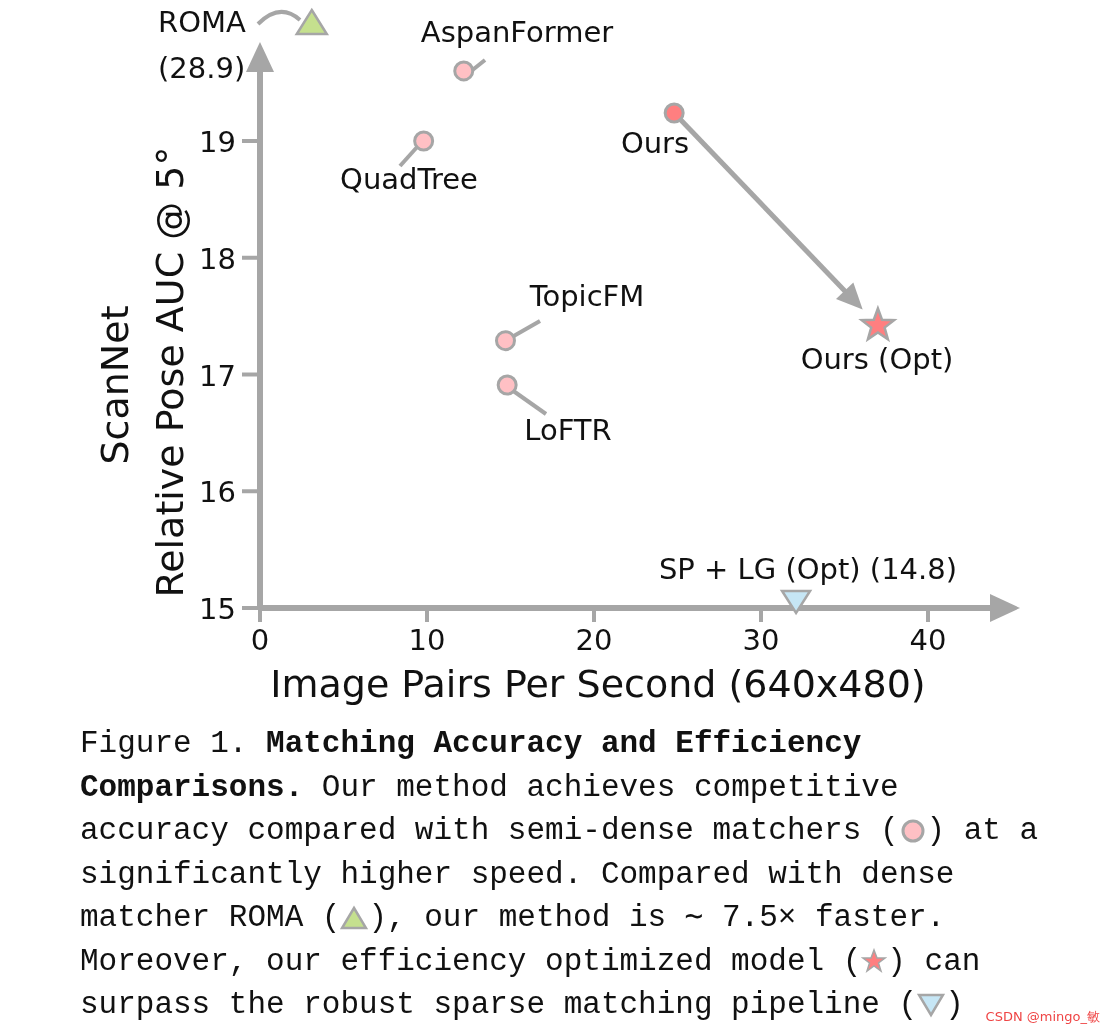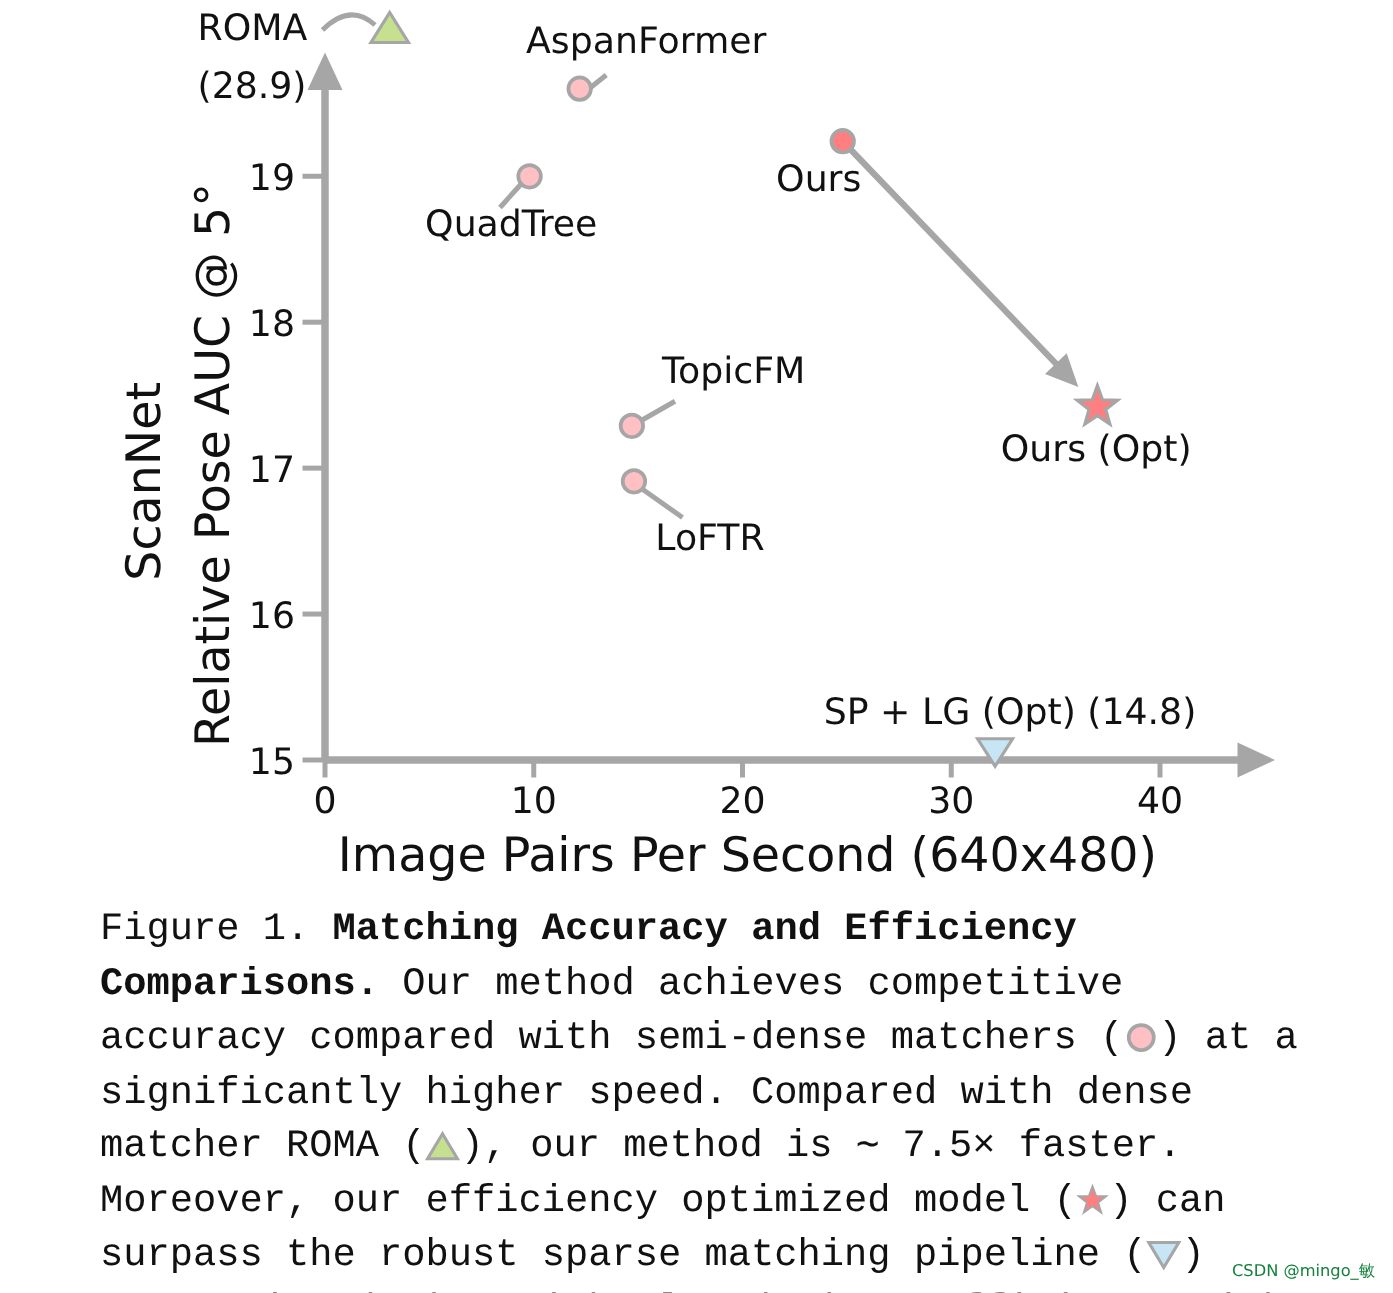--- a/index.html
+++ b/index.html
@@ -5,21 +5,21 @@
   html, body { margin:0; padding:0; background:#ffffff; }
   body { width:1114px; height:1034px; position:relative; overflow:hidden; font-family:"DejaVu Sans", sans-serif; }
   #chart { position:absolute; left:0; top:0; width:1114px; height:720px; }
   .lbl { font-family:"DejaVu Sans", sans-serif; fill:#111; }
   #caption {
     position:absolute; left:80px; top:722px; width:960px;
     font-family:Liberation Mono, monospace; font-size:31px; line-height:43.5px; color:#111;
   }
   #caption b { font-weight:bold; }
   .gl { display:inline-block; vertical-align:middle; }
-  #watermark { position:absolute; right:14px; bottom:8px; font-family:"DejaVu Sans", sans-serif; font-size:13px; color:#15803d; }
+  #watermark { position:absolute; right:14px; bottom:8px; font-family:"DejaVu Sans", sans-serif; font-size:13px; color:#ef4444; }
 </style>
 </head>
 <body>
 
 <svg id="chart" viewBox="0 0 1114 720" xmlns="http://www.w3.org/2000/svg">
   <defs>
     <marker id="ahead" markerWidth="6" markerHeight="6" refX="3" refY="3" orient="auto" markerUnits="strokeWidth">
       <path d="M0,0 L6,3 L0,6 z" fill="#a6a6a6"></path>
     </marker>
   </defs>

